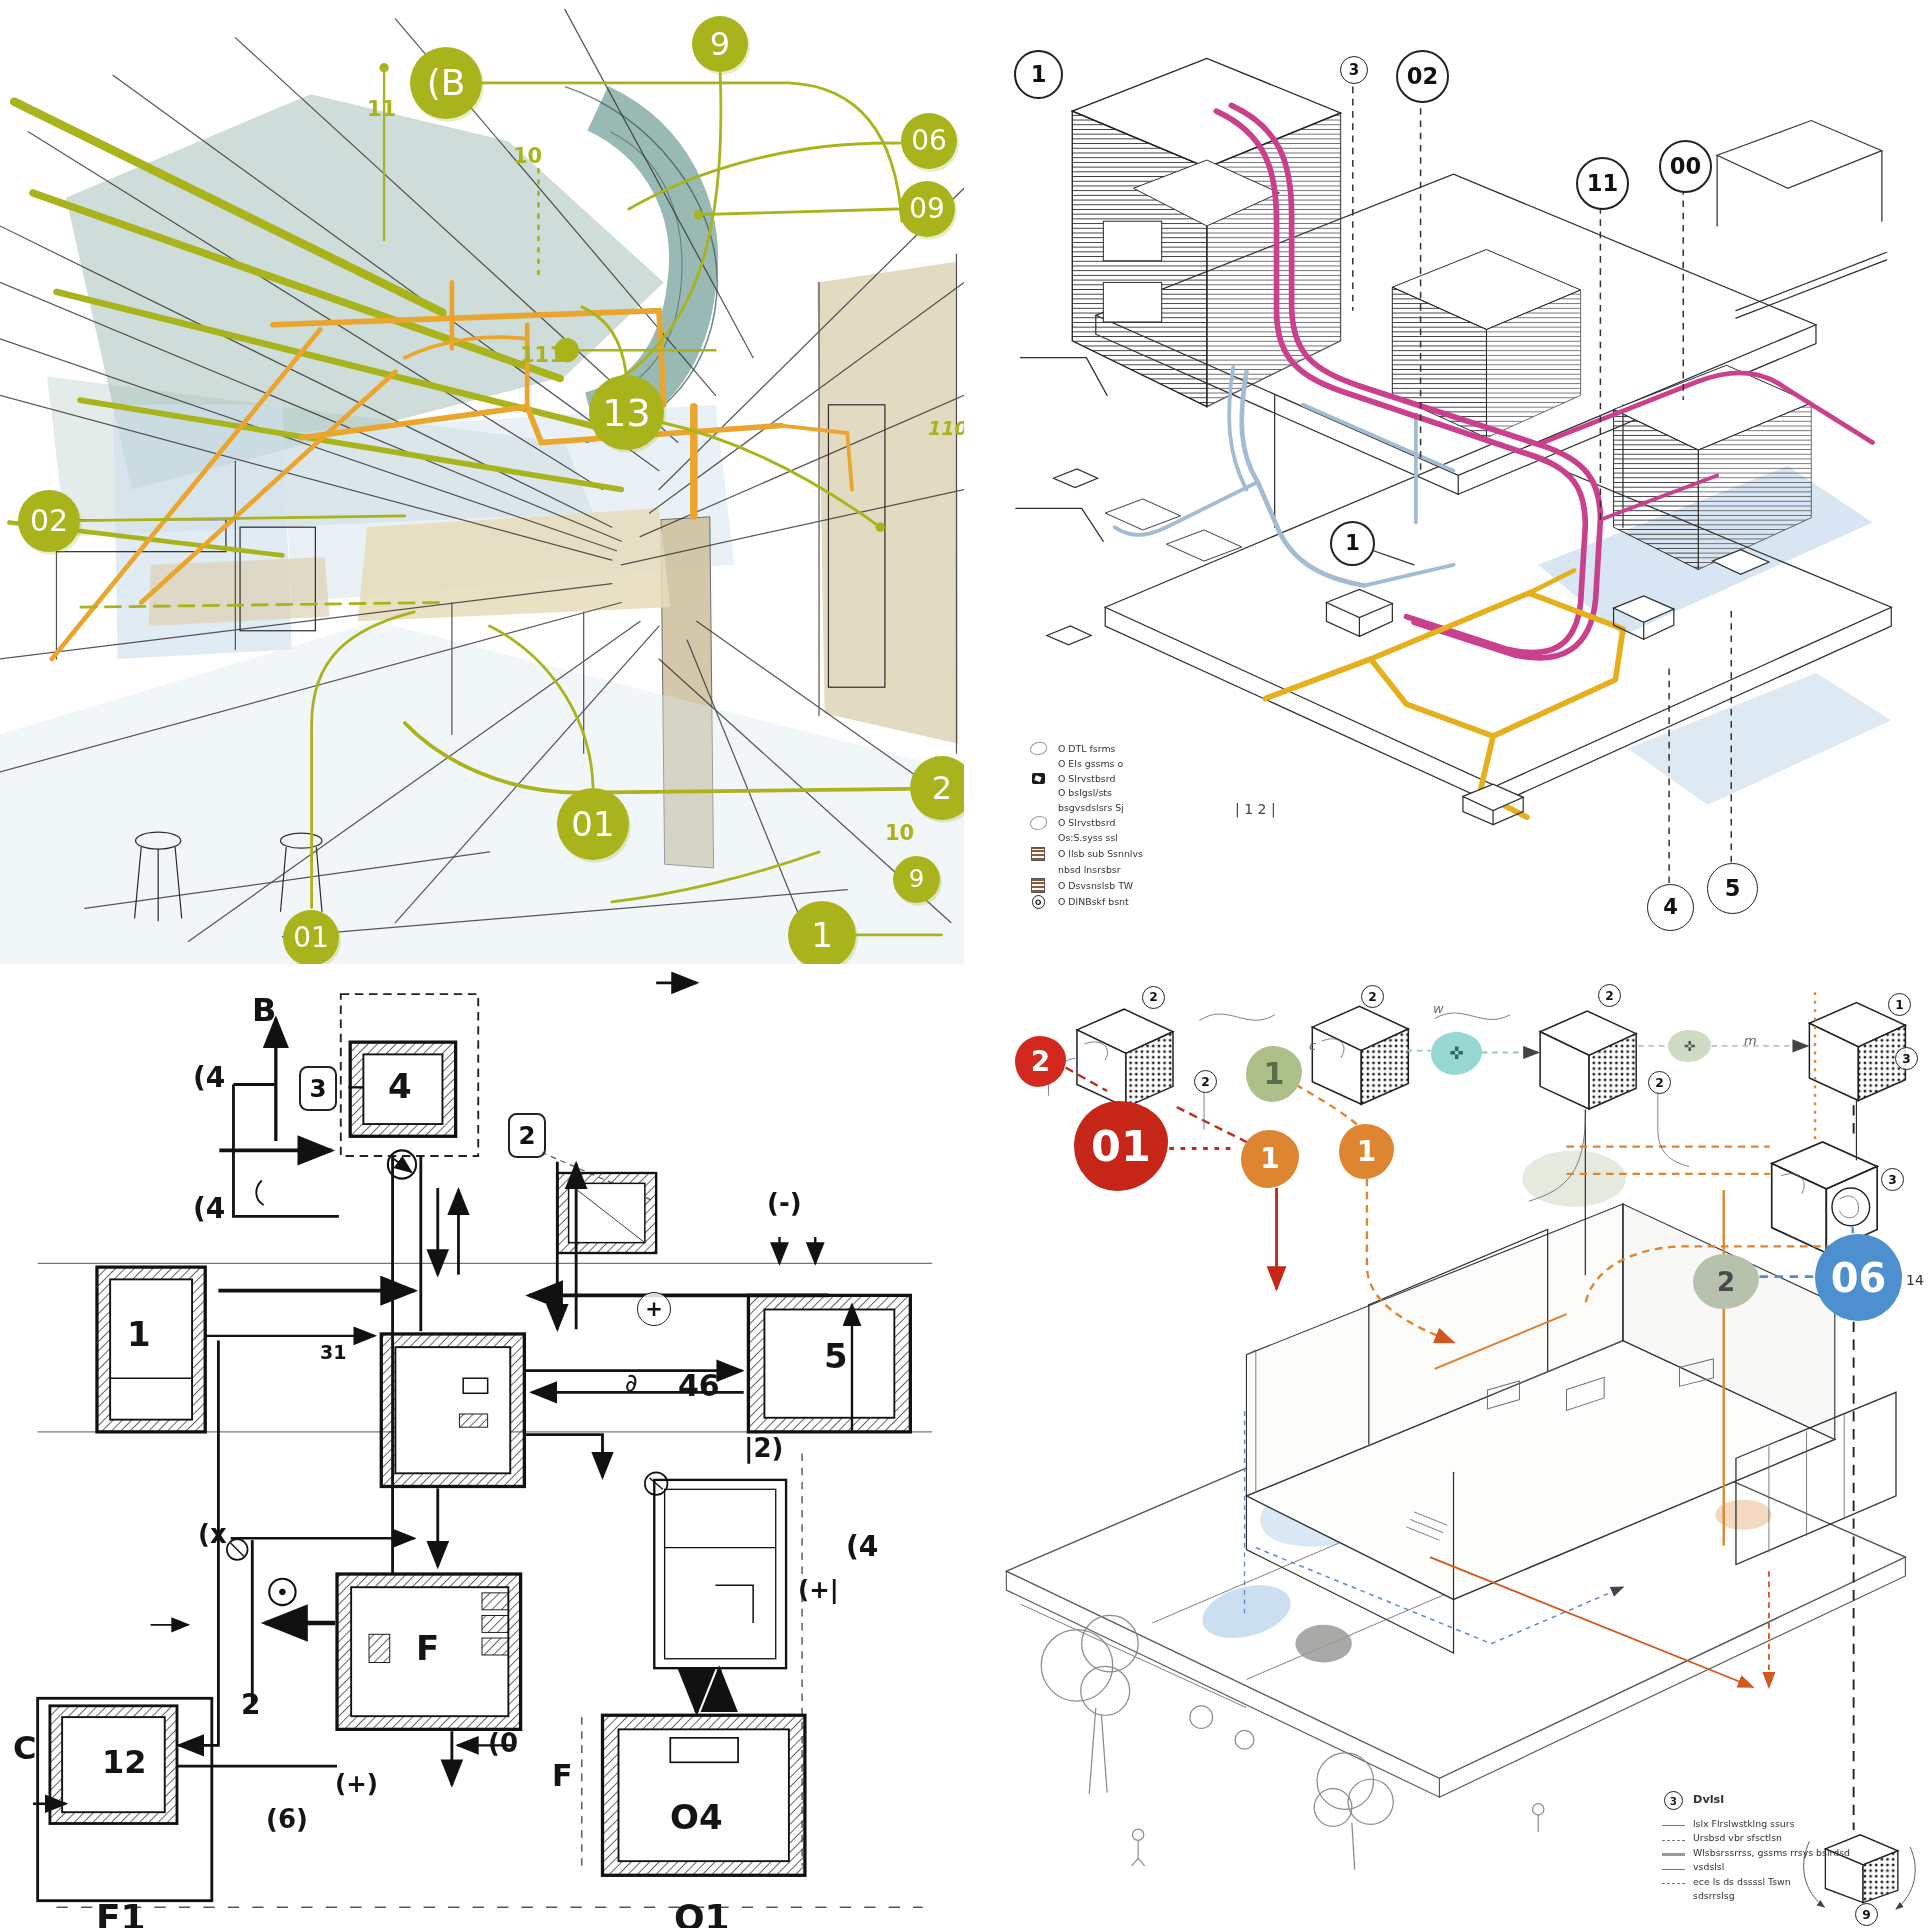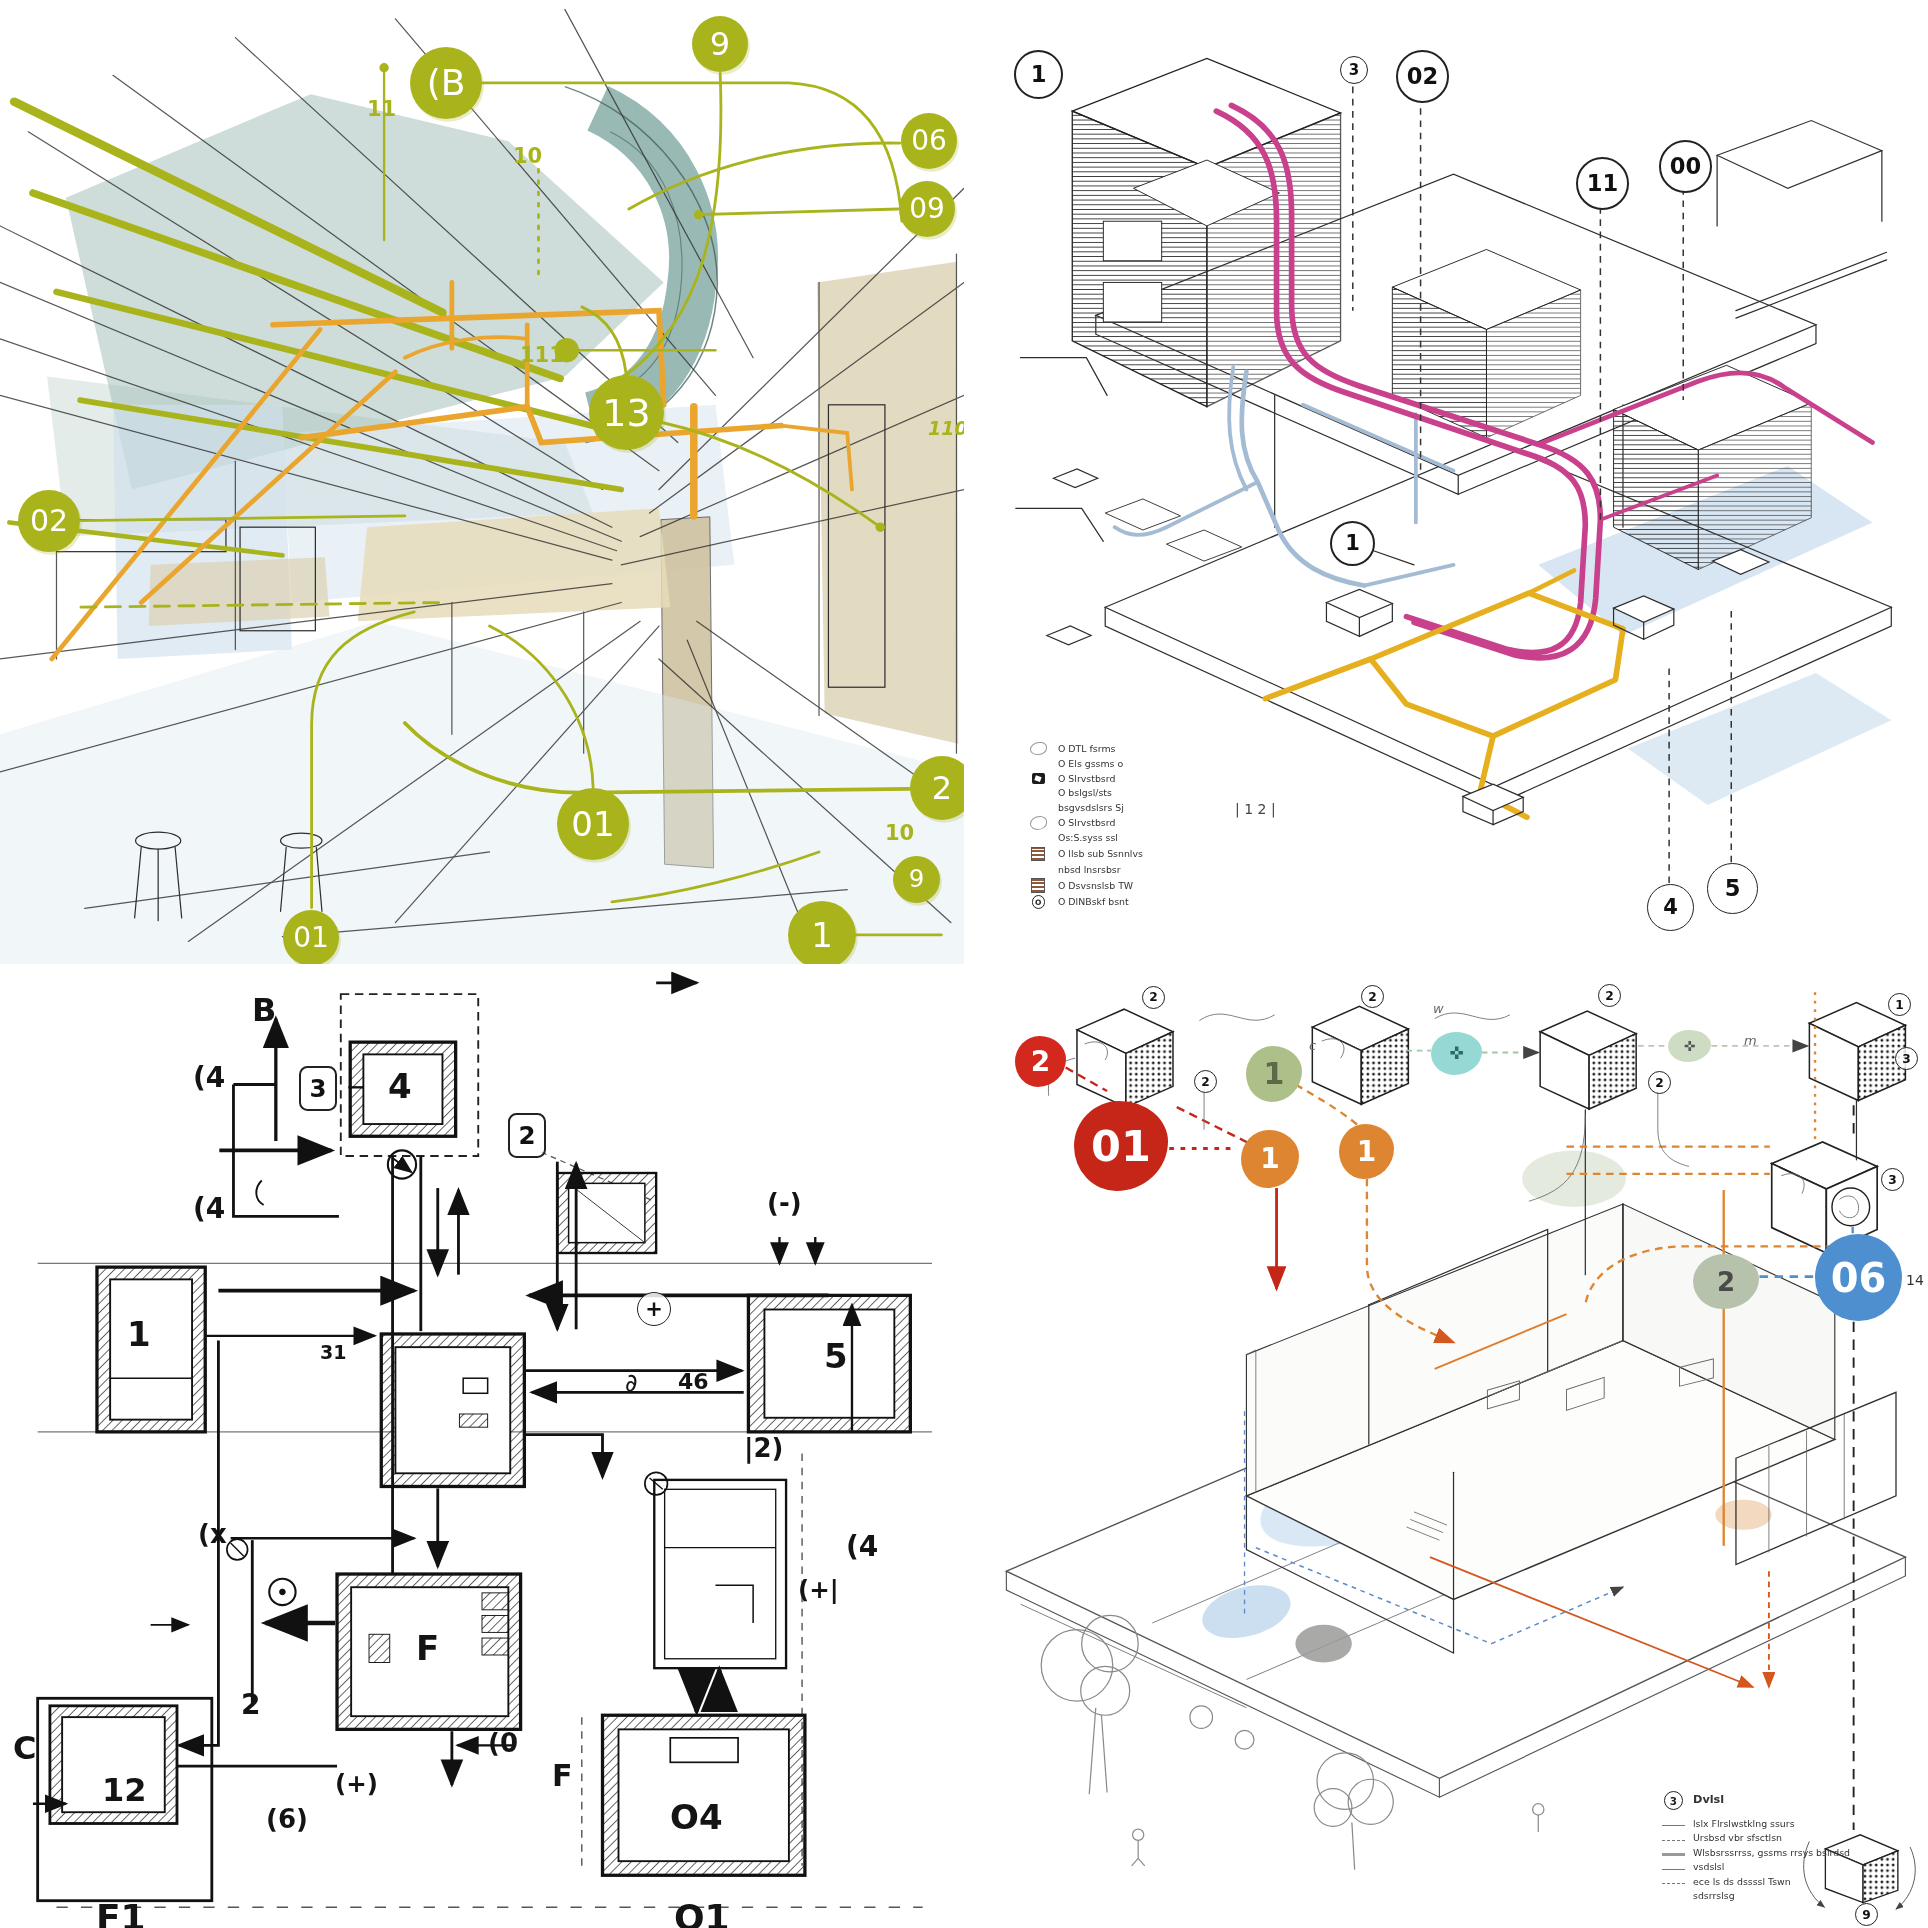--- a/index.html
+++ b/index.html
@@ -451,29 +451,29 @@
     <div class="boxed" style="left:299px;top:102px;width:34px;height:41px;font-size:24.5px;">3</div>
     <div class="lab" style="left:388px;top:105px;font-size:34px;font-weight:700;">4</div>
     <div class="boxed" style="left:508px;top:149px;width:34px;height:41px;font-size:24.5px;">2</div>
     <div class="lab" style="left:193px;top:231px;font-size:28px;font-weight:700;">(4</div>
     <div class="lab" style="left:767px;top:226px;font-size:26px;font-weight:700;">(-)</div>
     <div class="lab" style="left:127px;top:353px;font-size:34px;font-weight:700;">1</div>
     <div class="mark" style="left:637px;top:328px;width:32px;height:32px;font-size:21px;border-width:1.9px;">+</div>
     <div class="lab" style="left:320px;top:379px;font-size:19px;font-weight:700;">31</div>
     <div class="lab" style="left:824px;top:375px;font-size:34px;font-weight:700;">5</div>
     <div class="lab" style="left:625px;top:407px;font-size:24.5px;font-style:italic;">∂</div>
-    <div class="lab" style="left:678px;top:407px;font-size:22px;font-weight:700;">46</div>
+    <div class="lab" style="left:678px;top:407px;font-size:30px;font-weight:700;">46</div>
     <div class="lab" style="left:744px;top:471px;font-size:26px;font-weight:700;">|2)</div>
     <div class="lab" style="left:198px;top:557px;font-size:26px;font-weight:700;">(x</div>
     <div class="lab" style="left:846px;top:569px;font-size:28px;font-weight:700;">(4</div>
     <div class="lab" style="left:798px;top:614px;font-size:24.5px;font-weight:700;">(+|</div>
     <div class="lab" style="left:416px;top:667px;font-size:34px;font-weight:700;">F</div>
     <div class="lab" style="left:241px;top:727px;font-size:28px;font-weight:700;">2</div>
     <div class="lab" style="left:13px;top:768px;font-size:32px;font-weight:700;">C</div>
-    <div class="lab" style="left:102px;top:810px;font-size:32px;font-weight:700;">12</div>
+    <div class="lab" style="left:102px;top:782px;font-size:32px;font-weight:700;">12</div>
     <div class="lab" style="left:488px;top:766px;font-size:26px;font-weight:700;">(0</div>
     <div class="lab" style="left:552px;top:797px;font-size:30px;font-weight:700;">F</div>
     <div class="lab" style="left:335px;top:808px;font-size:24.5px;font-weight:700;">(+)</div>
     <div class="lab" style="left:266px;top:842px;font-size:26px;font-weight:700;">(6)</div>
     <div class="lab" style="left:670px;top:836px;font-size:34px;font-weight:700;">O4</div>
     <div class="lab" style="left:96px;top:936px;font-size:36px;font-weight:700;">F1</div>
     <div class="lab" style="left:674px;top:936px;font-size:36px;font-weight:700;">O1</div>
   </div>
 
   <div class="panel" id="p-br">

